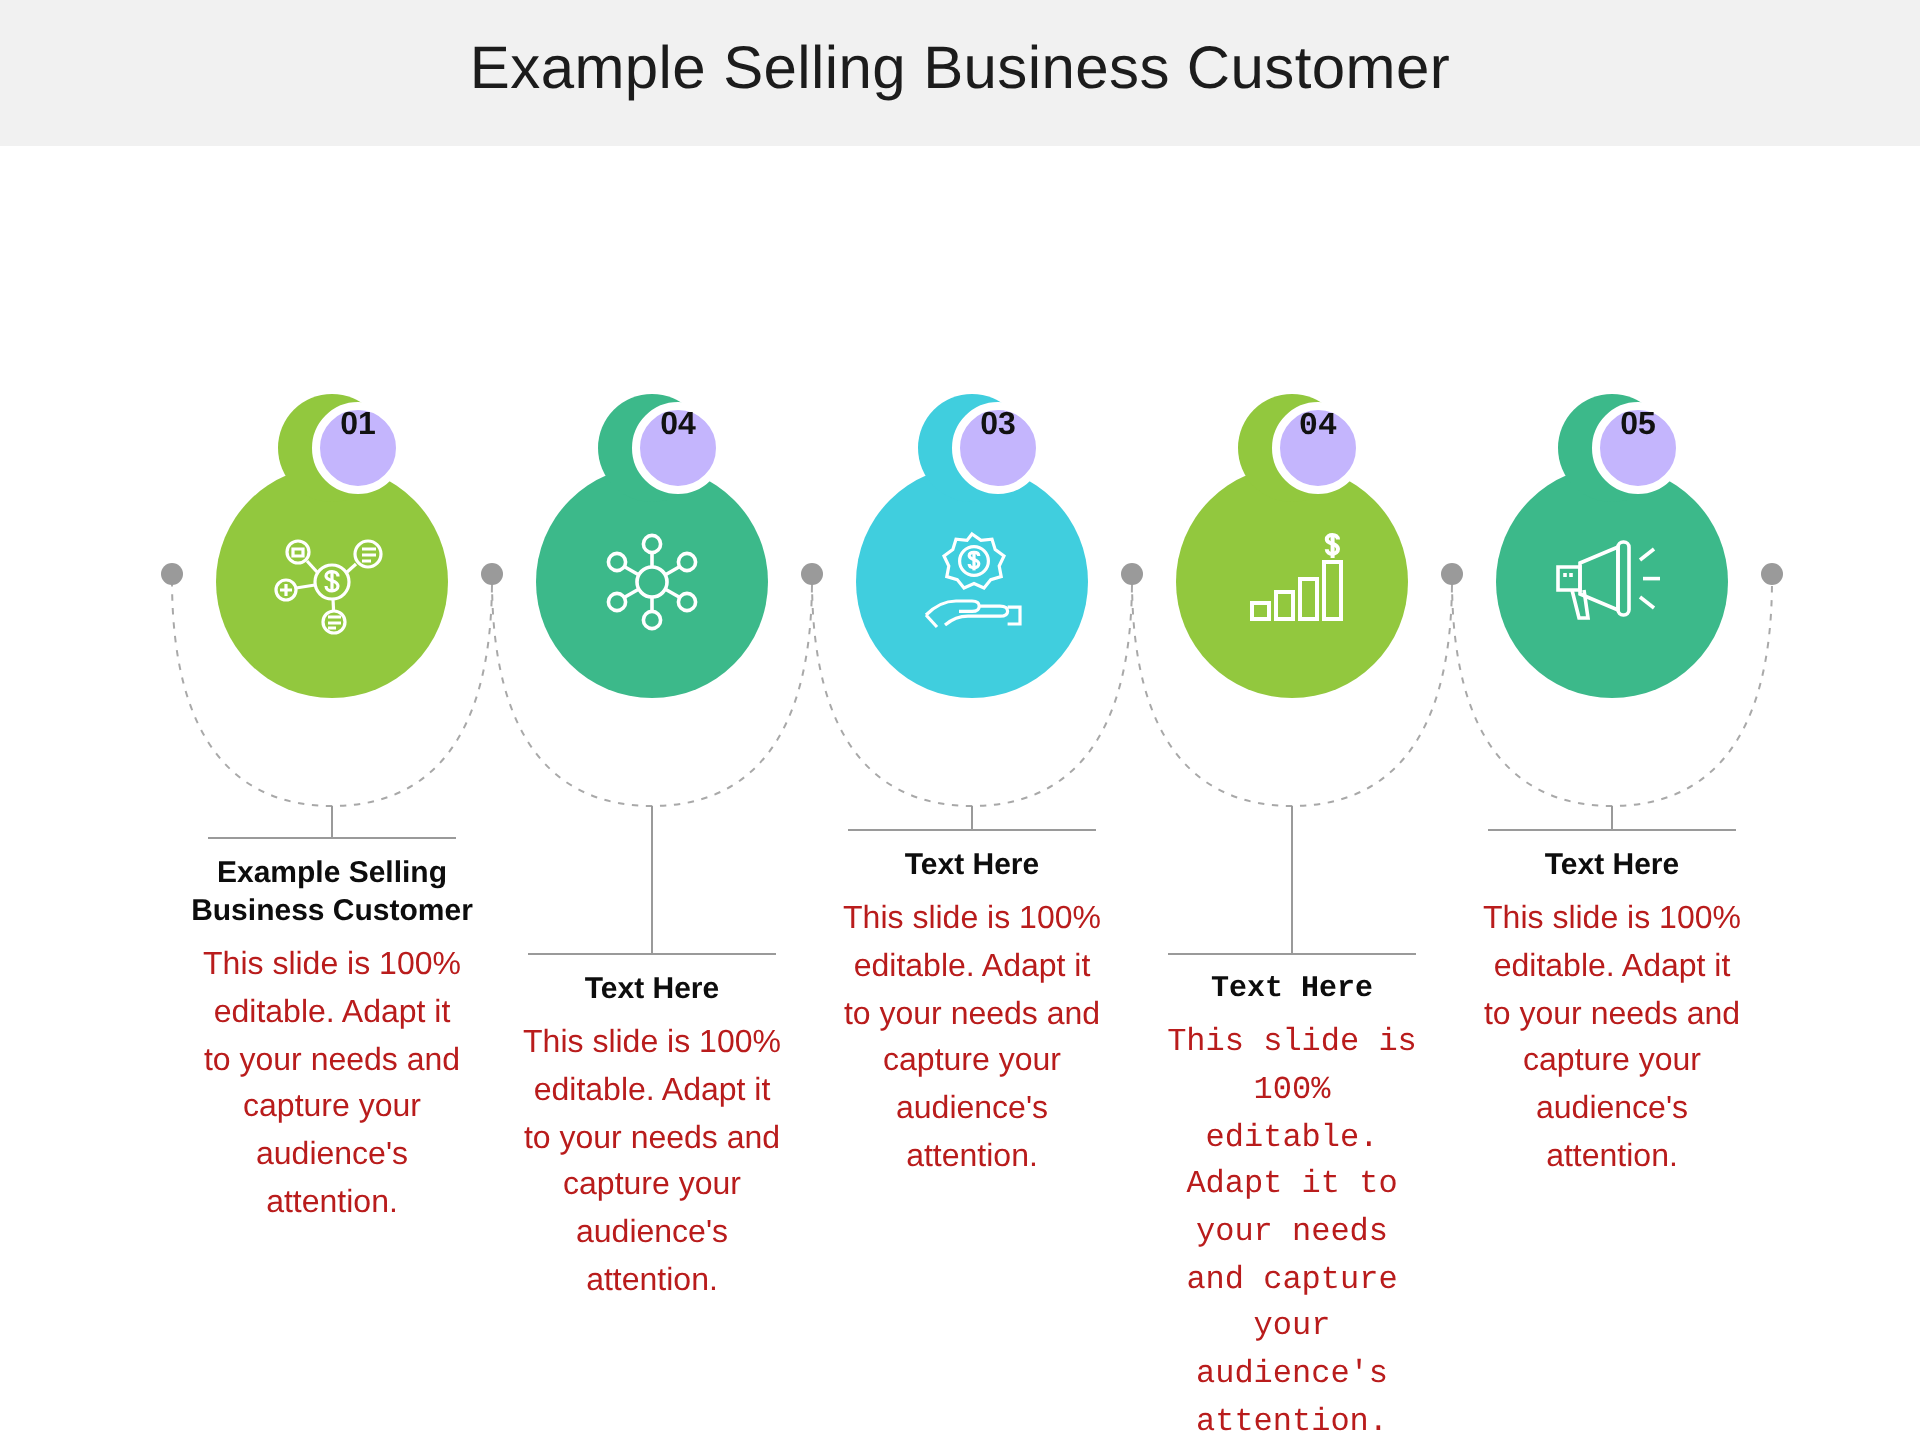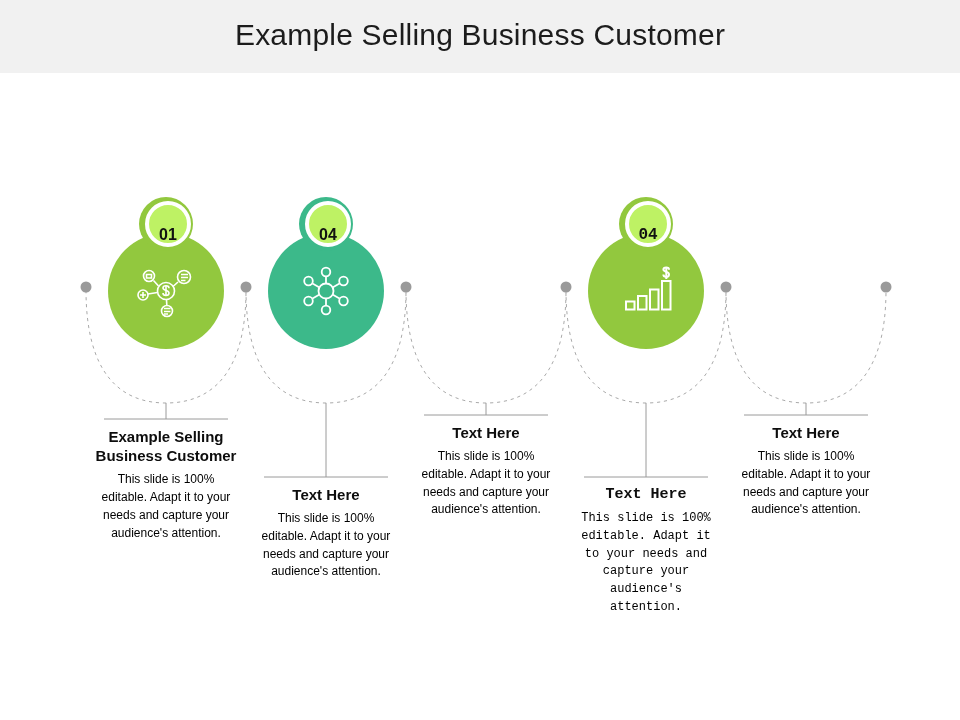--- a/index.html
+++ b/index.html
@@ -82,30 +82,30 @@
     position: absolute;
     left: 22px;
     top: 32px;
     width: 116px;
     height: 116px;
     border-radius: 50%;
     box-shadow: 0 0 0 7px #ffffff;
   }
   .badge {
     position: absolute;
-    left: 59px;
+    left: 70px;
     top: 0px;
     width: 46px;
     height: 46px;
     border-radius: 50%;
-    background: #bef264;
+    background: #c4b5fd;
     border: 4px solid #ffffff;
     box-sizing: border-box;
     display: flex;
-    align-items: flex-end;
+    align-items: flex-start;
     justify-content: center;
     z-index: 3;
   }
   .badge-ring {
     position: absolute;
     left: 53px;
     top: -4px;
     width: 54px;
     height: 54px;
     border-radius: 50%;
@@ -136,23 +136,23 @@
   }
   .caption-title {
     font-size: 15px;
     font-weight: bold;
     color: #0d0d0d;
     line-height: 1.28;
     margin: 0 0 6px 0;
     padding: 0 6px;
   }
   .caption-body {
-    font-size: 12px;
+    font-size: 16px;
     font-weight: 400;
-    color: #000000;
+    color: #b91c1c;
     line-height: 1.48;
     margin: 3px;
     padding: 0 16px;
   }
 </style>
 </head>
 <body>
 
 <div id="header-band"></div>
 <div id="page-title">Example Selling Business Customer</div>
@@ -258,20 +258,41 @@
         </svg>
       </div>
     </div>
     <div class="text-block" style="top:412px;">
       <p class="caption-title">Text Here</p>
       <p class="caption-body">This slide is 100% editable. Adapt it to your needs and capture your audience's attention.</p>
     </div>
   </div>
 
   <div class="step step-2">
+    <div class="node">
+      <div class="badge-ring" style="background:#40cede;"></div>
+      <div class="disc" style="background:#40cede;"></div>
+      <div class="badge">
+        <span class="badge-num">03</span>
+      </div>
+      <div class="node-icon">
+        <svg viewBox="0 0 66 56">
+          <g fill="none" stroke="#ffffff" stroke-width="1.6">
+            <path d="M33 4 L37.5 7.2 L43 6.6 L44.6 11.8 L49 15 L46.6 20 L47.6 25.3 L42.4 26.8 L39 31 L34 28.8 L29 31 L25.6 26.8 L20.4 25.3 L21.4 20 L19 15 L23.4 11.8 L25 6.6 L30.5 7.2 Z"></path>
+            <circle cx="34" cy="17.5" r="7.2"></circle>
+            <path d="M34 13 L34 22.2"></path>
+            <path d="M36.4 15 C36.4 13.8 35.3 13.2 34 13.2 C32.7 13.2 31.6 13.8 31.6 14.9 C31.6 17.2 36.4 16.2 36.4 18.9 C36.4 20.1 35.3 20.8 34 20.8 C32.7 20.8 31.6 20.2 31.6 19"></path>
+            <path d="M10 44.5 C15 39.5 20 37.5 25 37.5 L33 37.5 C35.4 37.5 36.6 38.6 36.6 40.1 C36.6 41.6 35.4 42.7 33 42.7 L26.5 42.7"></path>
+            <path d="M36.6 40.1 L47 40.1 C49.6 40.1 50.8 41.2 50.8 42.6 C50.8 44 49.6 45.1 47 45.1 L31 45.1 C27 45.1 23 46.6 19.5 49.5"></path>
+            <path d="M50.8 40.6 L57 40.6 L57 49 L50.8 49"></path>
+            <path d="M10 44.5 L15.5 50.5"></path>
+          </g>
+        </svg>
+      </div>
+    </div>
     <div class="text-block" style="top:350px;">
       <p class="caption-title">Text Here</p>
       <p class="caption-body">This slide is 100% editable. Adapt it to your needs and capture your audience's attention.</p>
     </div>
   </div>
 
   <div class="step step-3">
     <div class="node">
       <div class="badge-ring" style="background:#92c83e;"></div>
       <div class="disc" style="background:#92c83e;"></div>
@@ -291,19 +312,40 @@
         </svg>
       </div>
     </div>
     <div class="text-block" style="top:412px;">
       <p class="caption-title">Text Here</p>
       <p class="caption-body">This slide is 100% editable. Adapt it to your needs and capture your audience's attention.</p>
     </div>
   </div>
 
   <div class="step step-4">
+    <div class="node">
+      <div class="badge-ring" style="background:#3cb98a;"></div>
+      <div class="disc" style="background:#3cb98a;"></div>
+      <div class="badge">
+        <span class="badge-num">05</span>
+      </div>
+      <div class="node-icon">
+        <svg viewBox="0 0 66 56">
+          <g fill="none" stroke="#ffffff" stroke-width="1.8">
+            <path d="M6 20.5 L6 32 L17 32 L17 20.5 Z"></path>
+            <path d="M17 18.5 L36 10.5 L36 42 L17 34 Z"></path>
+            <rect x="36" y="8" width="5.5" height="36.5" rx="2.6"></rect>
+            <path d="M13 32 L16.5 46 L21 46 L19 32"></path>
+            <path d="M9.5 23.5 L9.5 25.5 M12.5 23.5 L12.5 25.5"></path>
+            <path d="M47 17 L54 11.5"></path>
+            <path d="M48.5 26.3 L57 26.3"></path>
+            <path d="M47 35.5 L54 41"></path>
+          </g>
+        </svg>
+      </div>
+    </div>
     <div class="text-block" style="top:350px;">
       <p class="caption-title">Text Here</p>
       <p class="caption-body">This slide is 100% editable. Adapt it to your needs and capture your audience's attention.</p>
     </div>
   </div>
 
 </div>
 
 </body></html>

